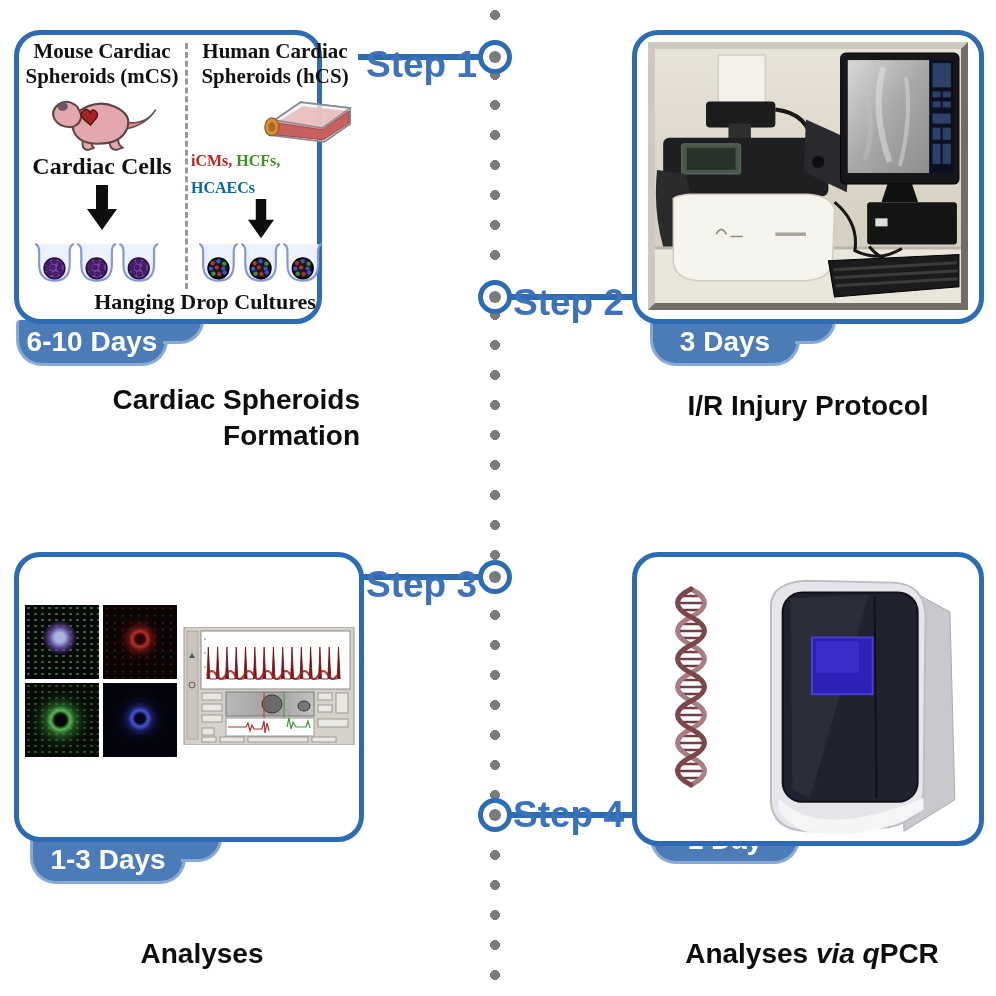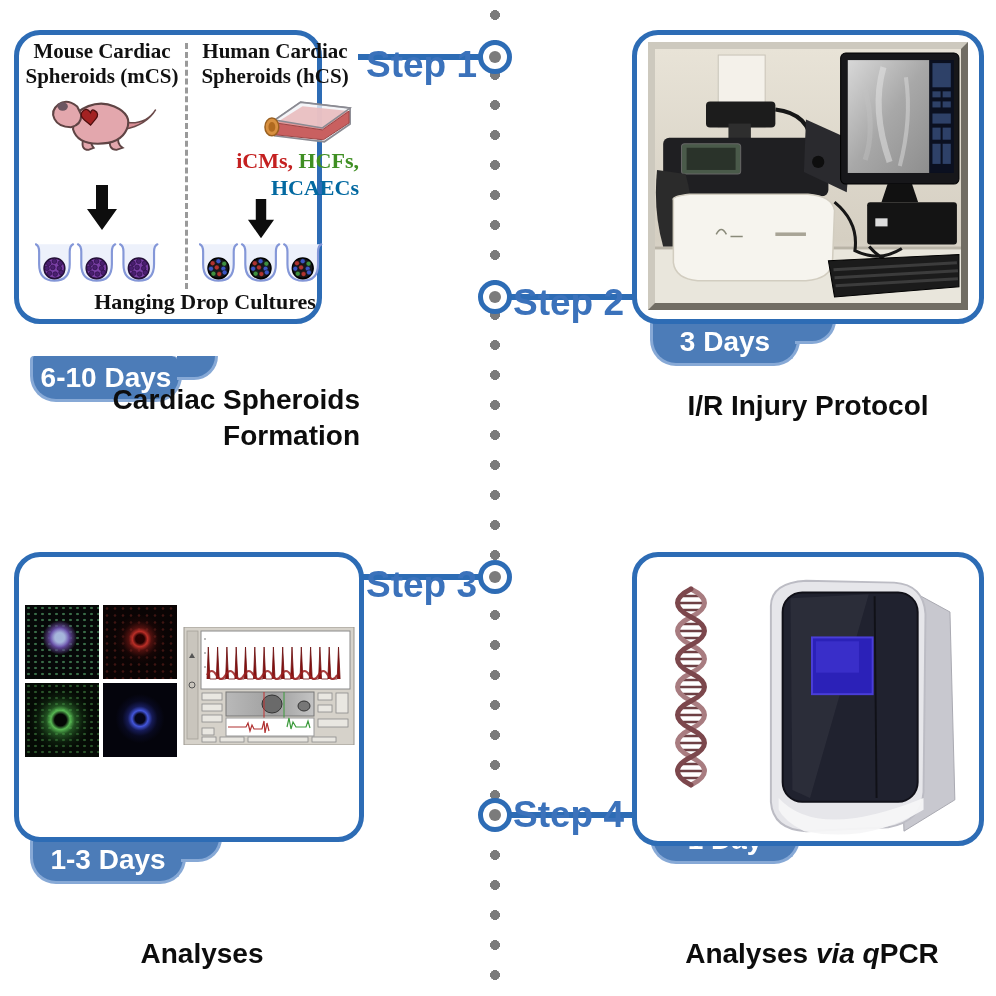--- a/index.html
+++ b/index.html
@@ -61,21 +61,21 @@
   .p1-heading {
     position: absolute; font-family: "Liberation Serif", serif;
     font-weight: bold; font-size: 21px; line-height: 25px; text-align: center; color: #111;
   }
   .p1-sub {
     position: absolute; font-family: "Liberation Serif", serif;
     font-weight: bold; font-size: 24px; text-align: center; color: #111;
   }
   .p1-celltypes {
     position: absolute; font-family: "Liberation Serif", serif;
-    font-weight: bold; font-size: 22px; line-height: 27px; text-align: right;
+    font-weight: bold; font-size: 16px; line-height: 27px; text-align: left;
   }
   .ct-red { color: #c42020; } .ct-green { color: #3f8f23; } .ct-blue { color: #0369a1; }
   .p1-divider {
     position: absolute; width: 0; border-left: 3px dashed #9a9a9a;
   }
   .abs { position: absolute; }
   
   .photo-frame {
     position: absolute; border: 7px solid;
     border-color: #cdc9be #716d64 #716d64 #cdc9be;
@@ -213,20 +213,21 @@
   <svg class="abs" style="left:24px; top:56px;" width="120" height="62" viewBox="0 0 110 60">
     <path d="M74,30 Q96,34 106,18 Q97,33 76,37 Z" fill="#d98f96" stroke="#6b4a4a" stroke-width="1.5"></path>
     <path d="M36,46 Q33,57 41,57 L46,55 Q42,50 44,45 Z" fill="#e3a7ad" stroke="#5f4444" stroke-width="1.8"></path>
     <path d="M62,46 Q60,57 68,57 L74,55 Q68,51 70,43 Z" fill="#e3a7ad" stroke="#5f4444" stroke-width="1.8"></path>
     <path d="M28,22 Q48,7 66,15 Q84,23 78,37 Q72,51 50,51 Q30,51 26,37 Z" fill="#e3a7ad" stroke="#5f4444" stroke-width="2"></path>
     <path d="M30,15 Q20,7 12,13 Q4,19 8,27 Q12,35 24,35 Q34,33 34,23 Z" fill="#e3a7ad" stroke="#5f4444" stroke-width="2"></path>
     <ellipse cx="16" cy="15" rx="5" ry="4" fill="#6b5560"></ellipse>
     <path d="M43,21 q-4,-6 -8,-1 q-3,4 2,8 l6,5 l5,-6 q4,-5 -1,-8 q-3,-2 -4,2 Z" fill="#a32222" stroke="#4d0e0e" stroke-width="1.2"></path>
   </svg>
 
+  <div class="p1-sub" style="left:0; top:118px; width:166px;">Cardiac Cells</div>
 
   <svg class="abs" style="left:242px; top:60px;" width="94" height="50" viewBox="0 0 95 48">
     <polygon points="14,24 40,6 90,12 90,28 64,46 14,40" fill="#eef0f4" fill-opacity="0.6" stroke="#8a8a92" stroke-width="1.8"></polygon>
     <polygon points="15,27 42,10 89,15 62,34" fill="#e0908f" opacity="0.9"></polygon>
     <polygon points="15,27 62,34 89,15 89,27 63,44 15,39" fill="#c96060" stroke="#994444" stroke-width="1"></polygon>
     <polygon points="14,24 40,6 90,12 62,32" fill="#f4f4f8" fill-opacity="0.45" stroke="#8a8a92" stroke-width="1.5"></polygon>
     <ellipse cx="11" cy="31" rx="7" ry="9" fill="#d89040" stroke="#9a6020" stroke-width="1.5"></ellipse>
     <ellipse cx="11" cy="31" rx="3.5" ry="5" fill="#b06a20"></ellipse>
   </svg>
 
@@ -250,21 +251,21 @@
   </svg>
   <svg class="abs" style="left:180px; top:206px;" width="124" height="43" viewBox="0 0 150 52">
     <use href="#wellMix" x="0"></use>
       <use href="#wellMix" x="51"></use>
       <use href="#wellMix" x="102"></use>
   </svg>
 
   <div class="p1-sub" style="left:16px; top:254px; width:340px; font-size:22px;">Hanging Drop Cultures</div>
 </div>
 
-<div class="badge" style="left:30px; top:320px; width:152px;margin-top:36px;">6-10 Days</div>
+<div class="badge" style="left:16px; top:320px; width:152px;">6-10 Days</div>
 
 <div class="caption" style="left:0; top:382px; width:360px;text-align:right;">
   <span>Cardiac Spheroids</span><br>
   <span>Formation</span>
 </div>
 
 <div class="panel" style="left:632px; top:30px; width:352px; height:294px;">
   <div class="photo-frame" style="left:11px; top:7px; width:320px; height:268px;">
     <svg width="306" height="254" viewBox="0 0 300 252" preserveAspectRatio="none">
       <rect width="300" height="252" fill="url(#bgws)"></rect>

